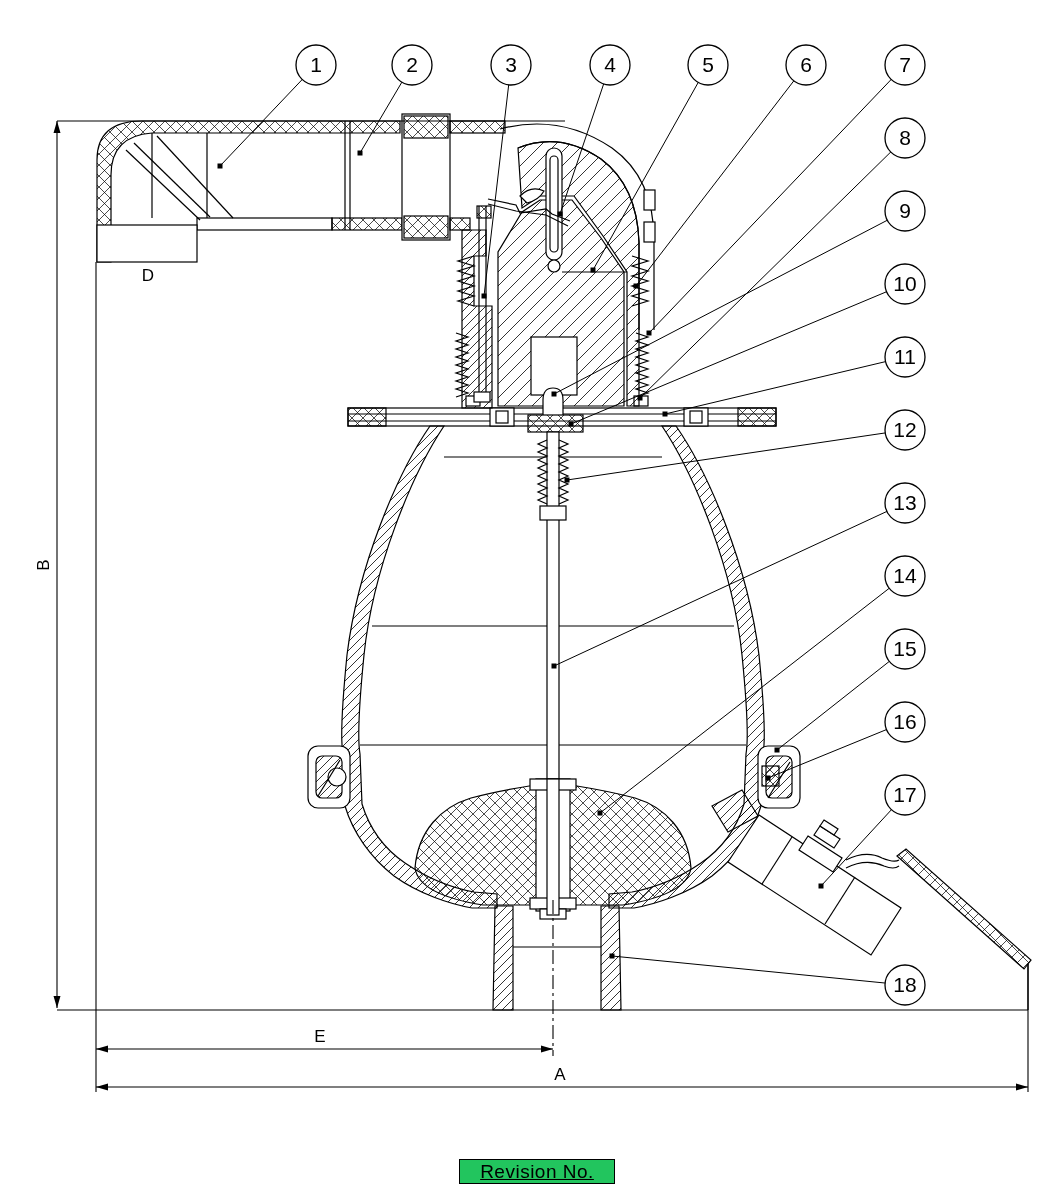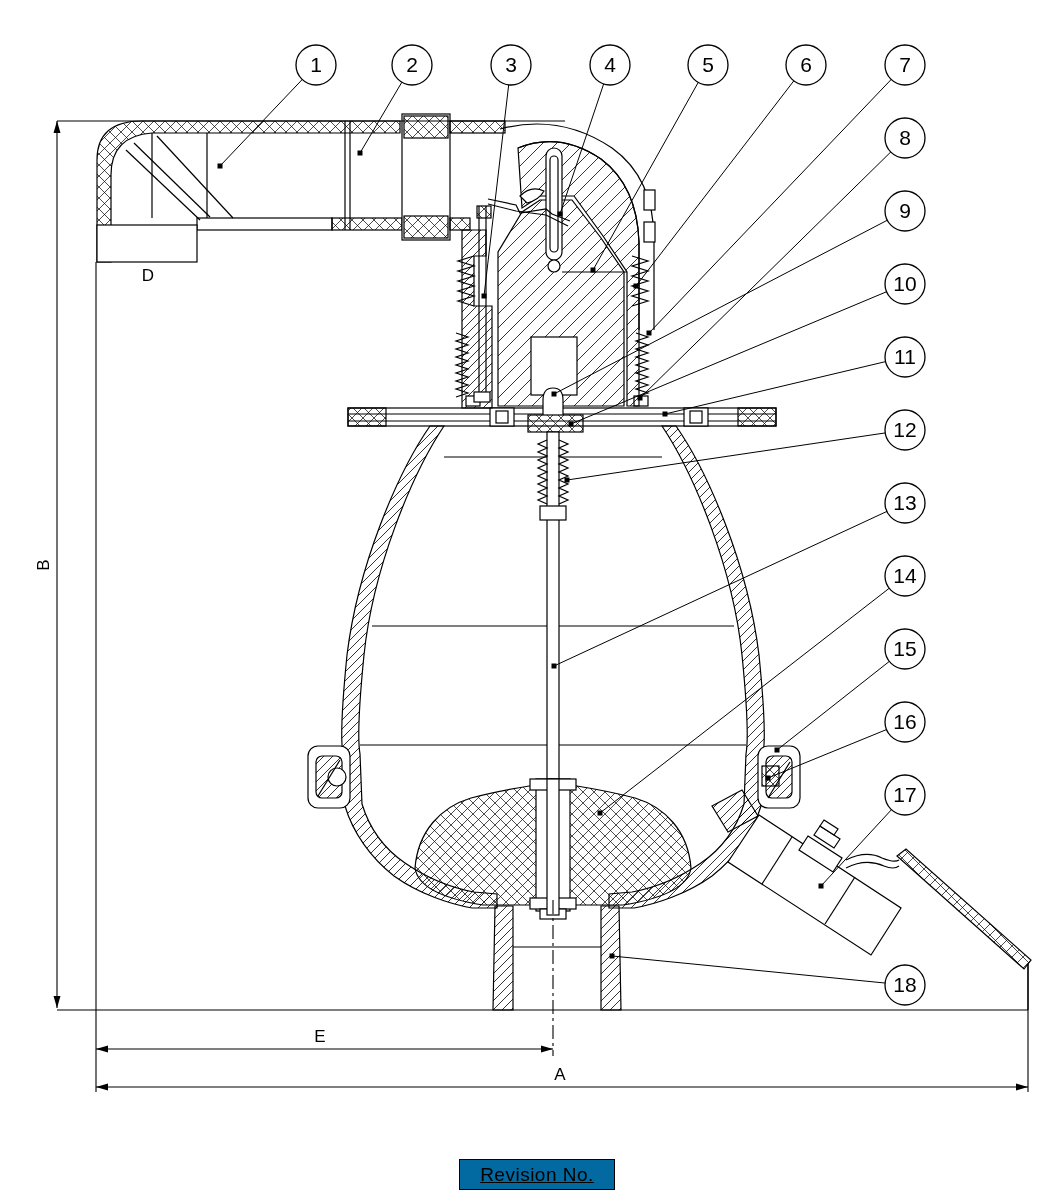--- a/index.html
+++ b/index.html
@@ -1,22 +1,22 @@
 <!DOCTYPE html>
 <html><head>
 <meta charset="utf-8">
 <style>
   html,body{margin:0;padding:0;background:#ffffff;}
   #canvas{position:relative;width:1040px;height:1200px;background:#ffffff;overflow:hidden;
           font-family:"Liberation Sans", sans-serif;}
   svg text{font-family:"Liberation Sans", sans-serif;fill:#000;}
   #revision-box{
-    position:absolute;left:459px;top:1159px;width:156px;height:31px;
+    position:absolute;left:459px;top:1159px;width:156px;height:25px;
     border:1.6px solid #000;display:flex;align-items:center;justify-content:center;
-    box-sizing:border-box;background:#0369a1;
+    box-sizing:border-box;background:#22c55e;
   }
   #revision-box span{
     font-size:19px;letter-spacing:.5px;color:#000;text-decoration:underline;
     white-space:nowrap;font-family:"Liberation Sans", sans-serif;
   }
 </style>
 </head>
 <body>
 
 <div id="canvas">

